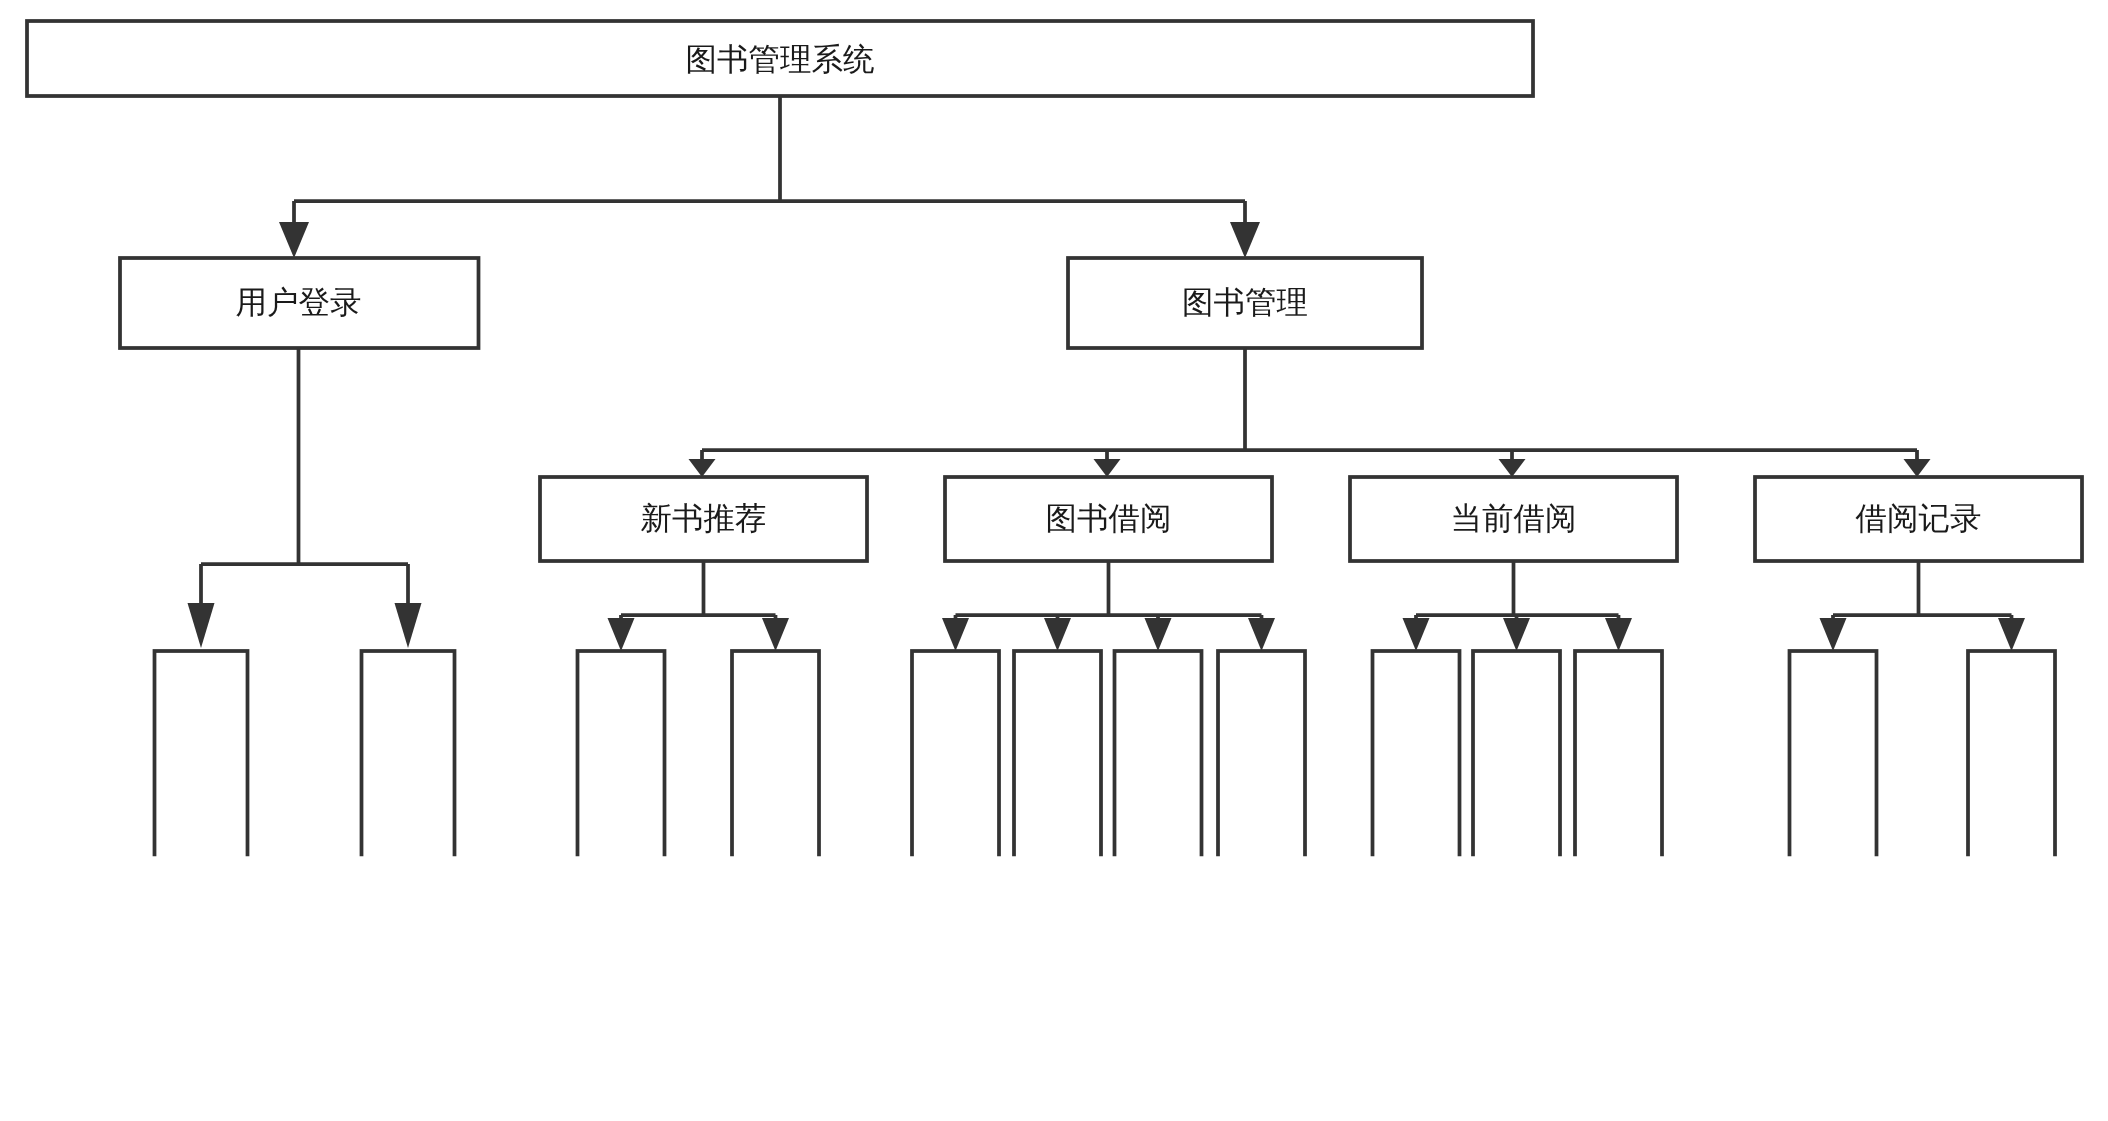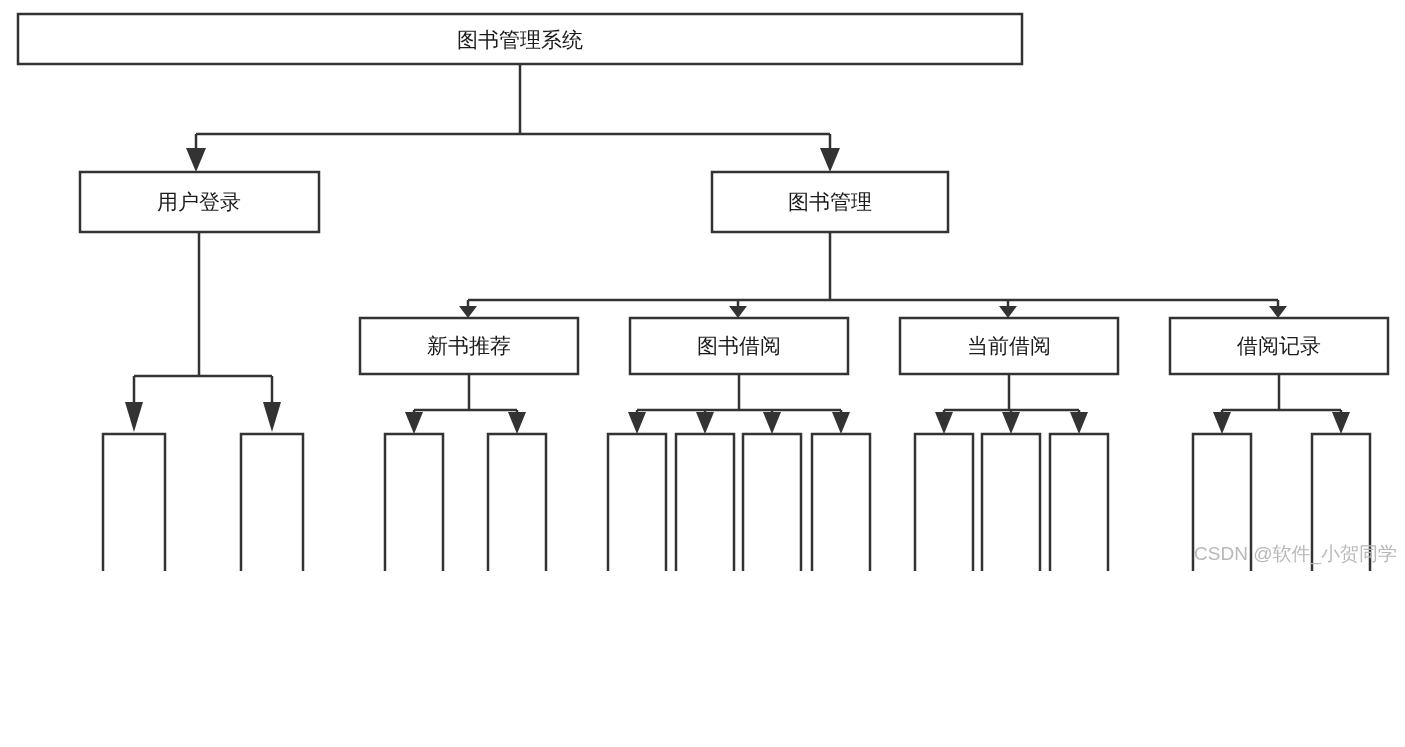--- a/index.html
+++ b/index.html
@@ -193,15 +193,14 @@
   <div class="vert-text-wrap" style="left:743px; top:442px; width:58px; height:293px;">编辑图书（管理员）</div>
   <div class="vert-text-wrap center-v" style="left:812px; top:434px; width:58px; height:301px;">借阅图书</div>
 
   <div class="vert-text-wrap center-v" style="left:915px; top:434px; width:58px; height:301px;">查询图书</div>
   <div class="vert-text-wrap center-v" style="left:982px; top:434px; width:58px; height:301px;">归还图书</div>
   <div class="vert-text-wrap" style="left:1050px; top:442px; width:58px; height:293px;">确认归还（管理员）</div>
 
   <div class="vert-text-wrap center-v" style="left:1193px; top:434px; width:58px; height:301px;">新增借阅记录</div>
   <div class="vert-text-wrap center-v" style="left:1312px; top:434px; width:58px; height:301px;">查询借阅记录</div>
 
-  <div class="watermark">CSDN @软件_小贺同学</div>
 
 </div>
 
 </body></html>

